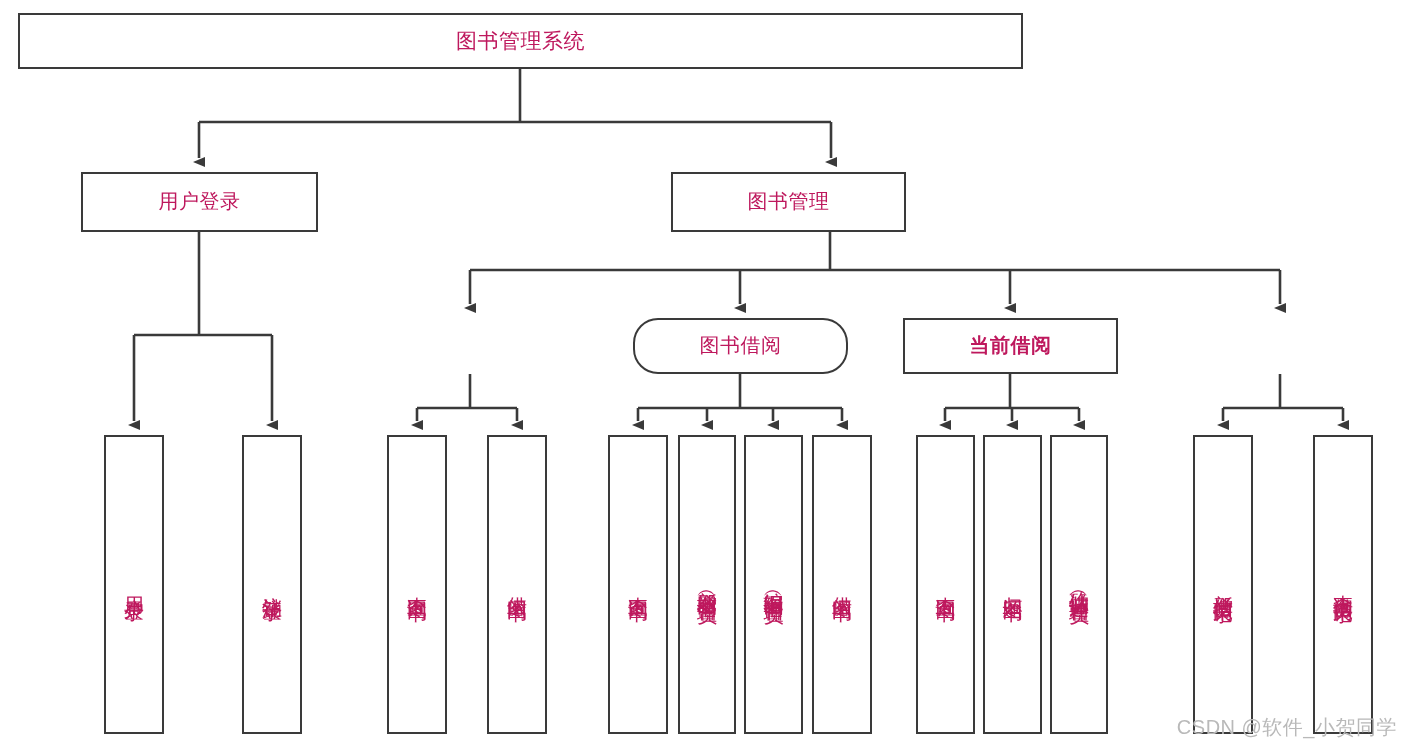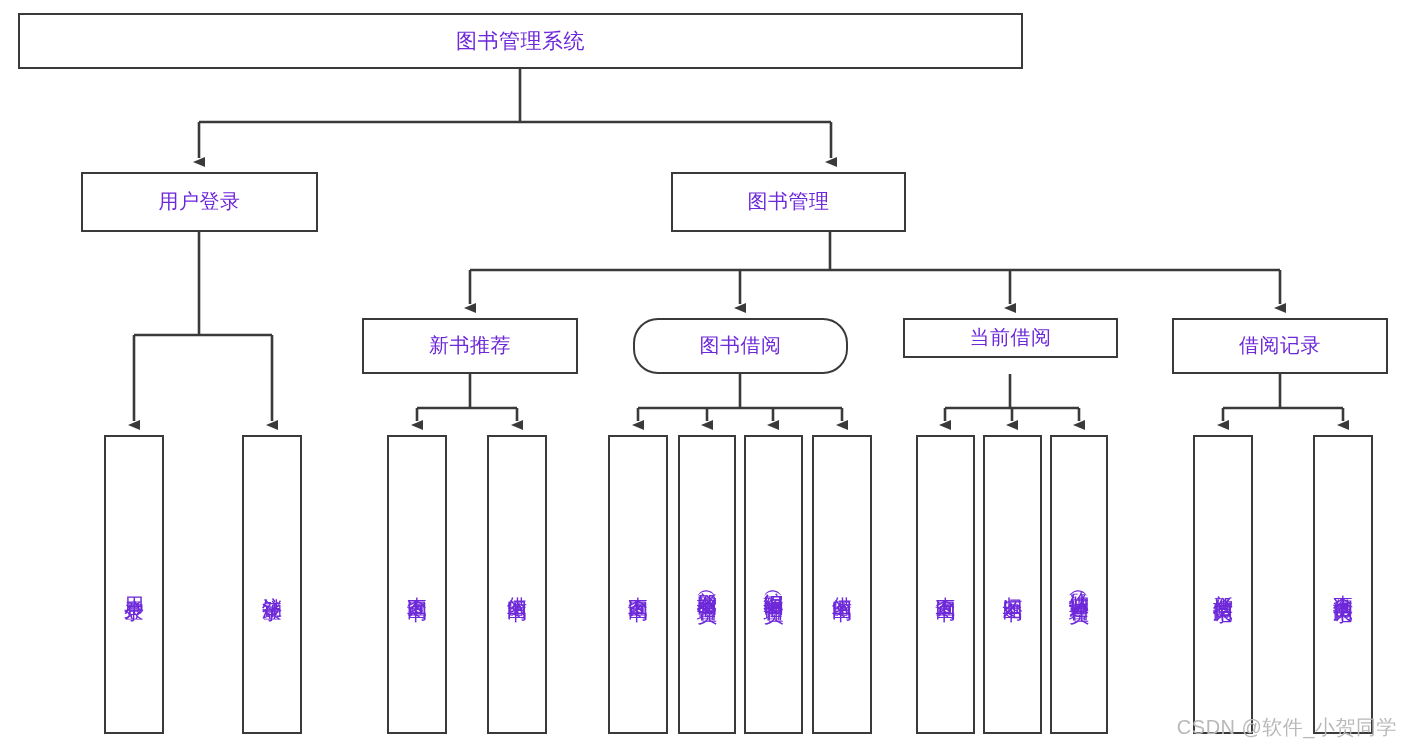--- a/index.html
+++ b/index.html
@@ -26,21 +26,21 @@
     pointer-events: none;
   }
   .node {
     position: absolute;
     box-sizing: border-box;
     background: #ffffff;
     border: 2px solid #3a3a3a;
     display: flex;
     align-items: center;
     justify-content: center;
-    color: #6d28d9;
+    color: #be185d;
   }
   .node.root {
     font-size: 21px;
   }
   .node.branch {
     font-size: 20px;
   }
   .node.leaf {
     font-size: 20px;
   }
@@ -141,31 +141,25 @@
   <div class="node root" style="left:18px; top:13px; width:1005px; height:56px;">
     <span class="node-label">图书管理系统</span>
   </div>
 
   <div class="node branch" style="left:81px; top:172px; width:237px; height:60px;">
     <span class="node-label">用户登录</span>
   </div>
   <div class="node branch" style="left:671px; top:172px; width:235px; height:60px;">
     <span class="node-label">图书管理</span>
   </div>
-  <div class="node branch" style="left:362px; top:318px; width:216px; height:56px;">
-    <span class="node-label">新书推荐</span>
-  </div>
   <div class="node branch" style="left:633px; top:318px; width:215px; height:56px;border-radius:25px;">
     <span class="node-label">图书借阅</span>
   </div>
-  <div class="node branch" style="left:903px; top:318px; width:215px; height:40px;">
+  <div class="node branch" style="left:903px; top:318px; width:215px; height:56px;font-weight:bold;">
     <span class="node-label">当前借阅</span>
-  </div>
-  <div class="node branch" style="left:1172px; top:318px; width:216px; height:56px;">
-    <span class="node-label">借阅记录</span>
   </div>
 
   <div class="node leaf" style="left:104px; top:435px; width:60px; height:299px;">
     <span class="node-label">用户登录</span>
   </div>
   <div class="node leaf" style="left:242px; top:435px; width:60px; height:299px;">
     <span class="node-label">注销登录</span>
   </div>
   <div class="node leaf" style="left:387px; top:435px; width:60px; height:299px;">
     <span class="node-label">查询图书</span>

